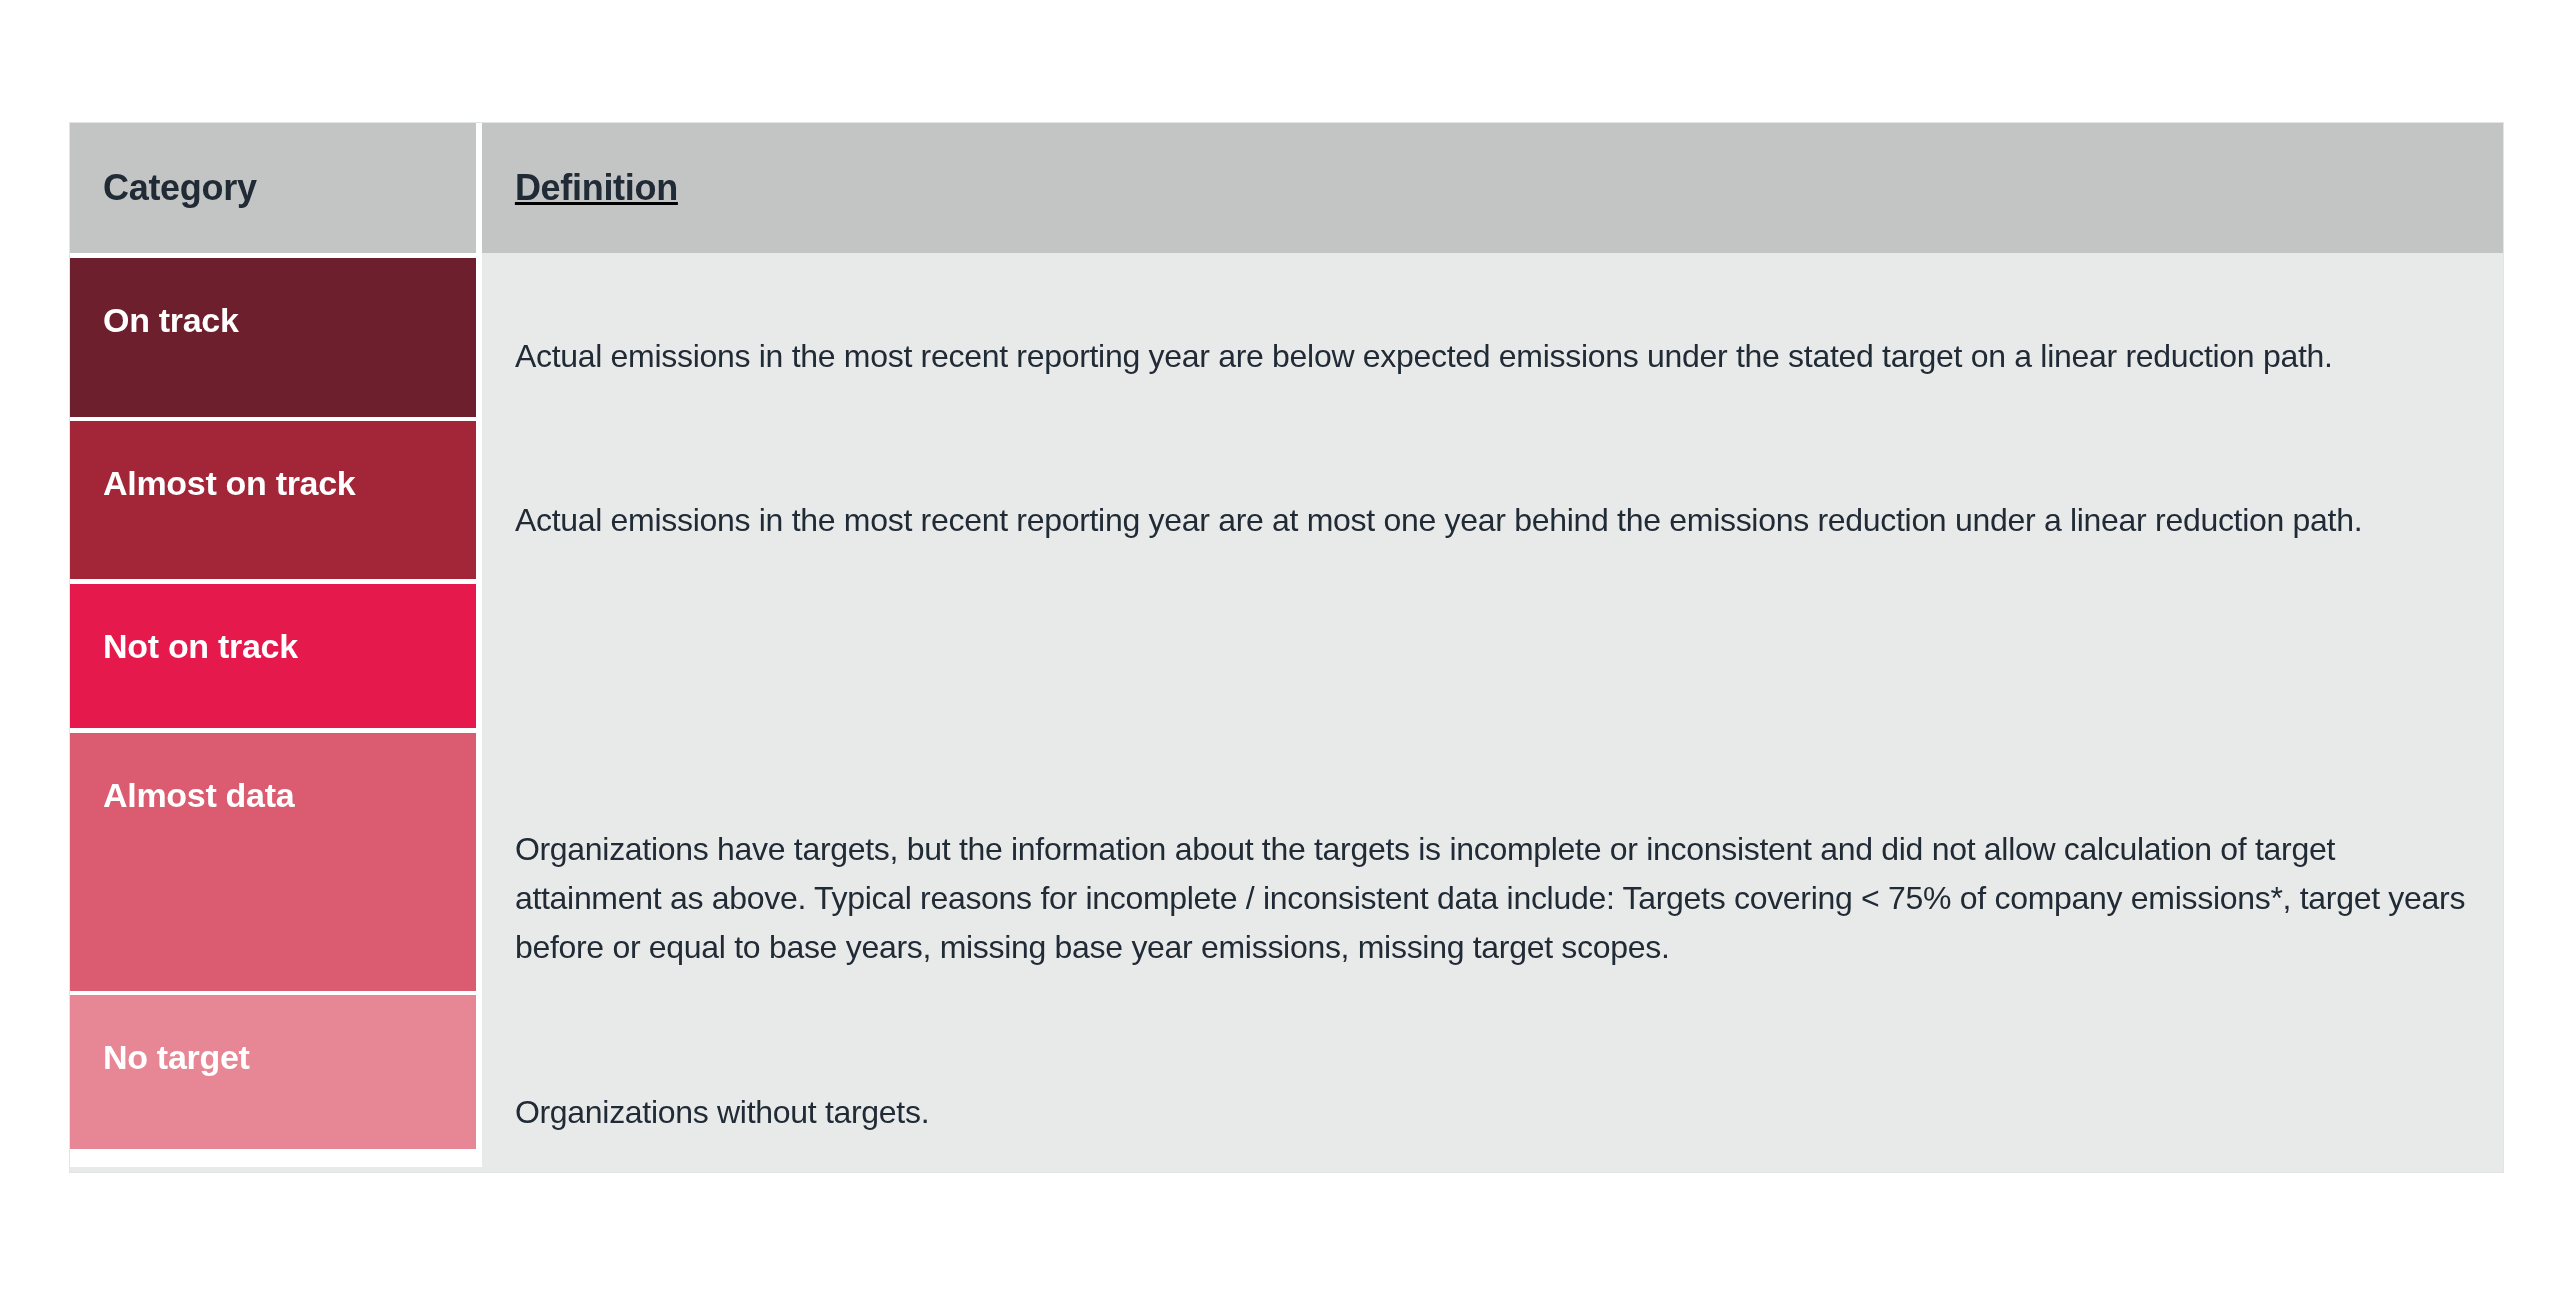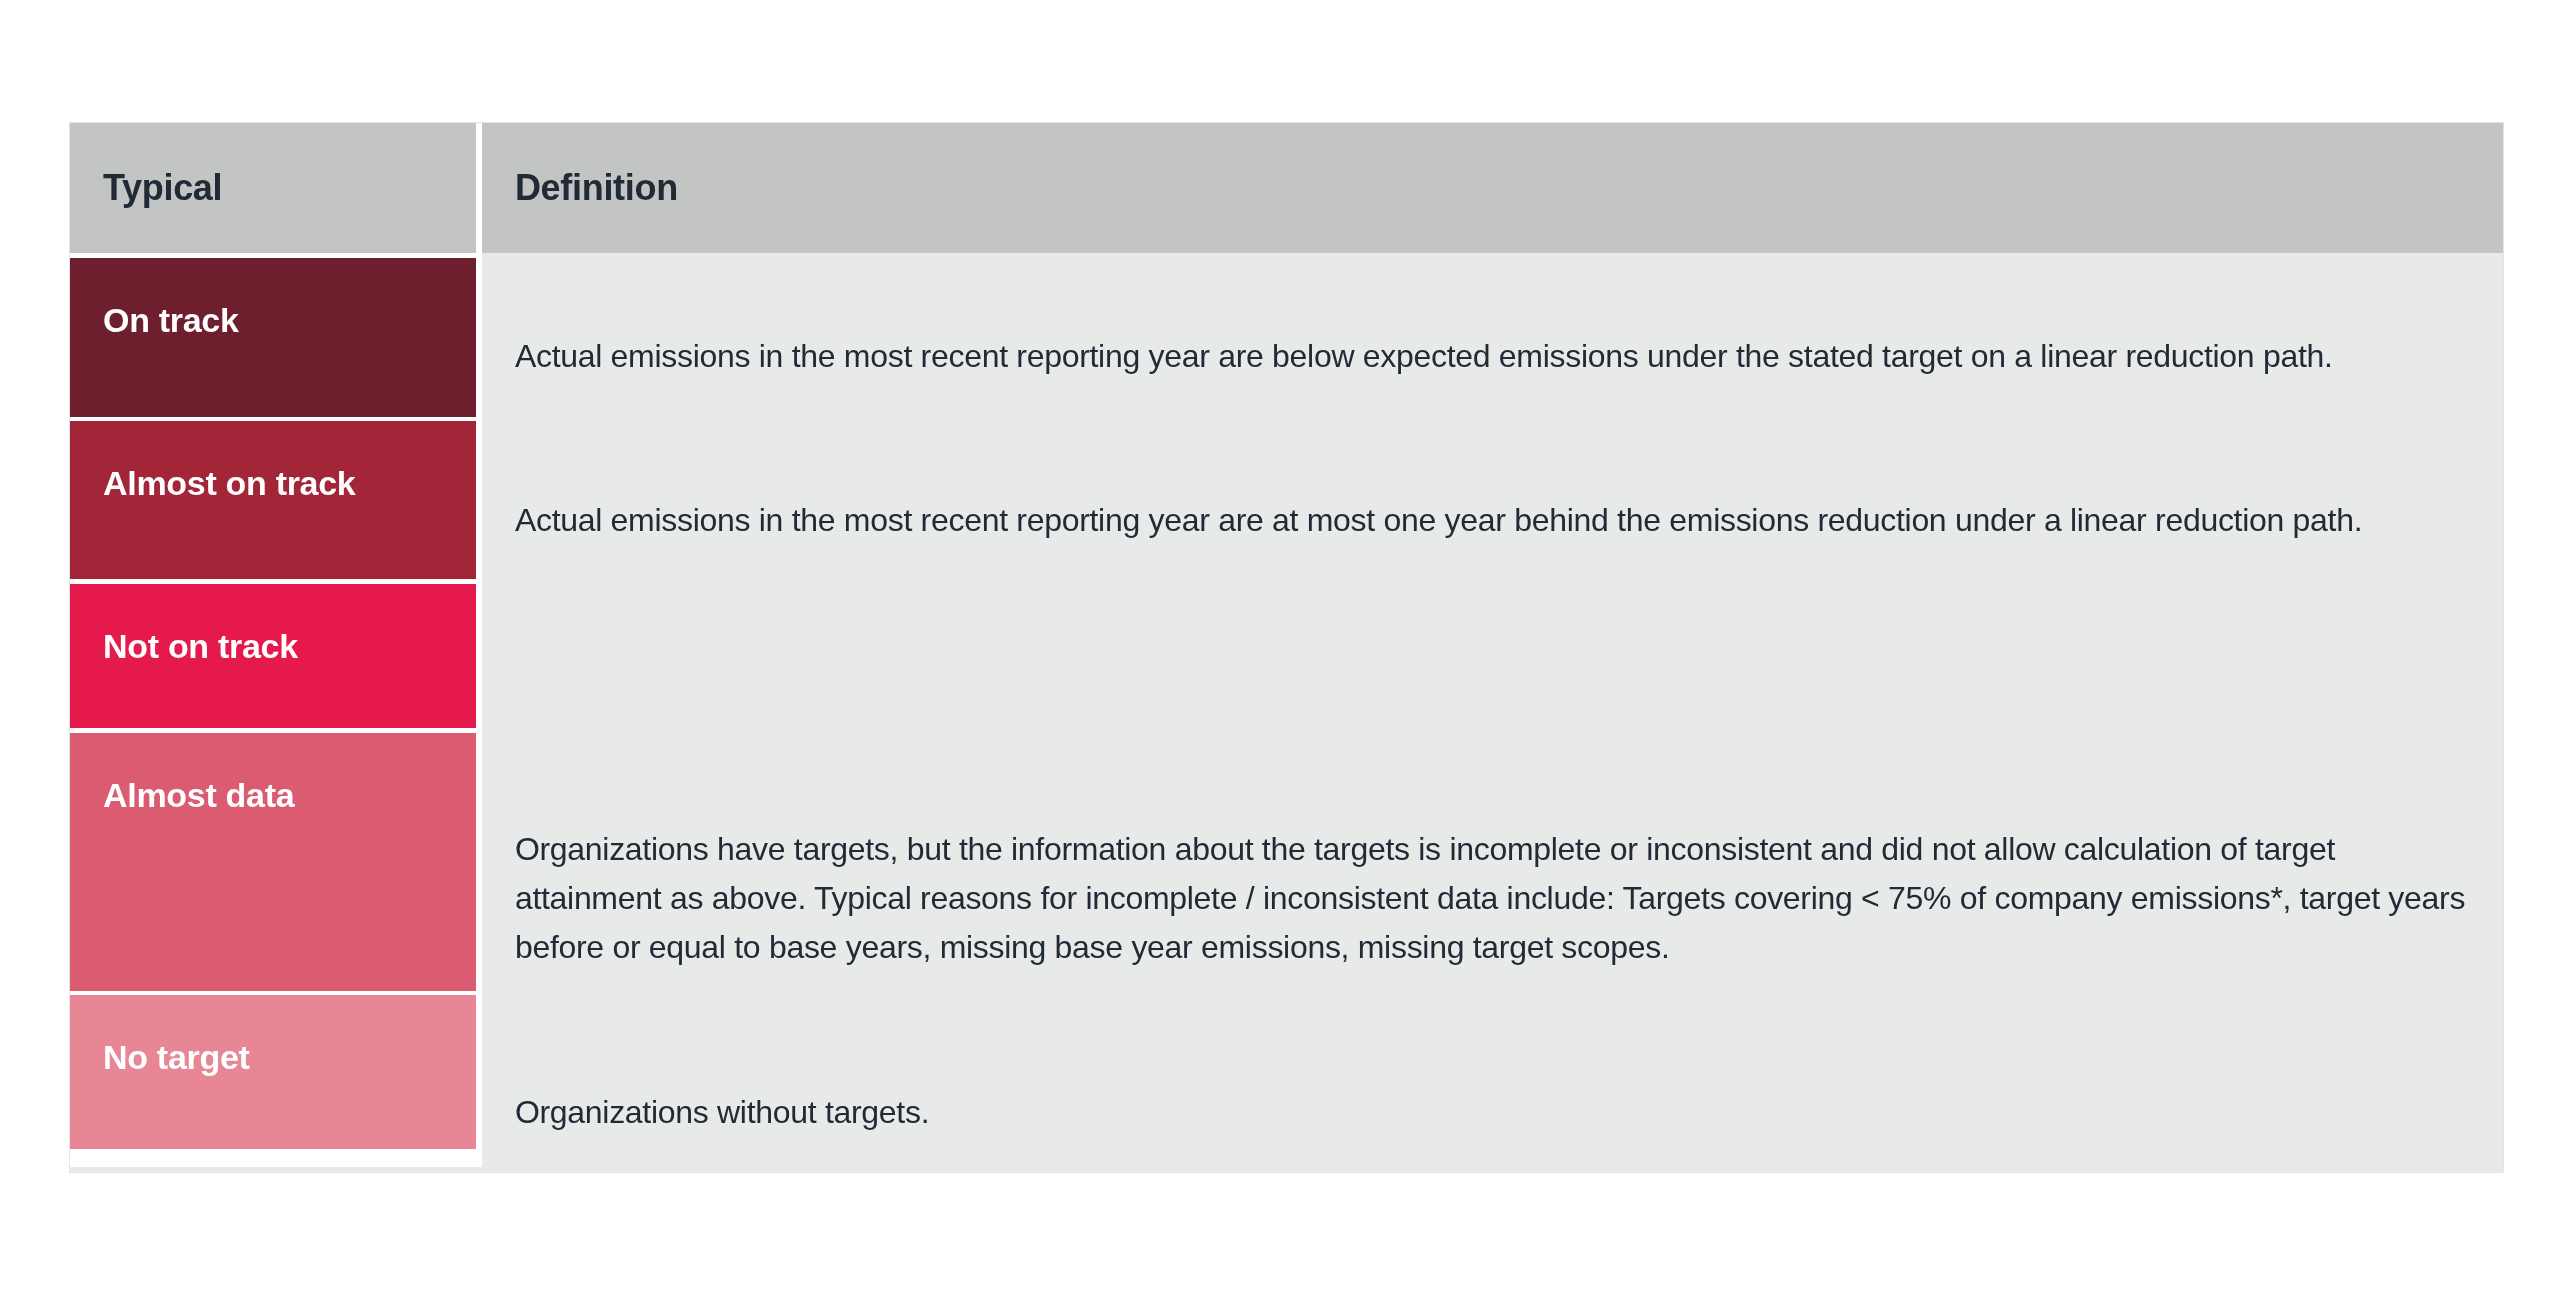--- a/index.html
+++ b/index.html
@@ -38,20 +38,21 @@
     background: transparent;
   }
   .col-gap {
     width: 5.9px;
     background: #ffffff;
   }
   .col-definition {
     flex: 1;
     display: flex;
     flex-direction: column;
+    text-decoration: underline;
   }
   .header-cell {
     height: 130px;
     background: var(--header-bg, #c3c4c4);
     box-sizing: border-box;
   }
   .header-label {
     display: block;
     padding-left: 33px;
     line-height: 130px;
@@ -103,21 +104,21 @@
 </head>
 <body>
 
 <div class="page">
   <div class="table-wrapper">
 
     <div class="cols">
 
       <div class="col-category">
         <div class="header-cell">
-          <span class="header-label">Typical</span>
+          <span class="header-label">Category</span>
         </div>
 
         <div class="cat-cell" style="height: 159px; background: rgb(110, 31, 45);">
           <span class="cat-label">On track</span>
         </div>
 
         <div class="cat-cell" style="height: 158px; background: rgb(162, 37, 56);">
           <span class="cat-label">Almost on track</span>
         </div>
 

